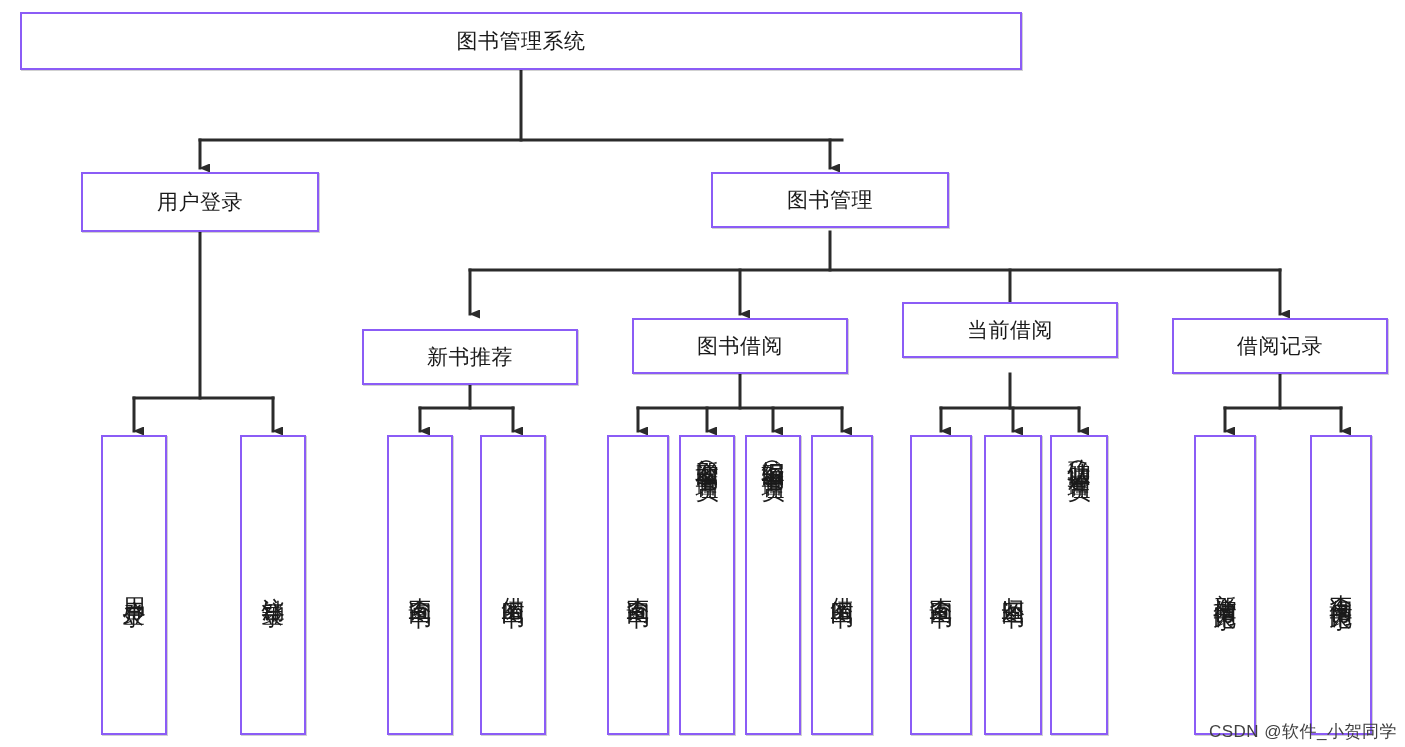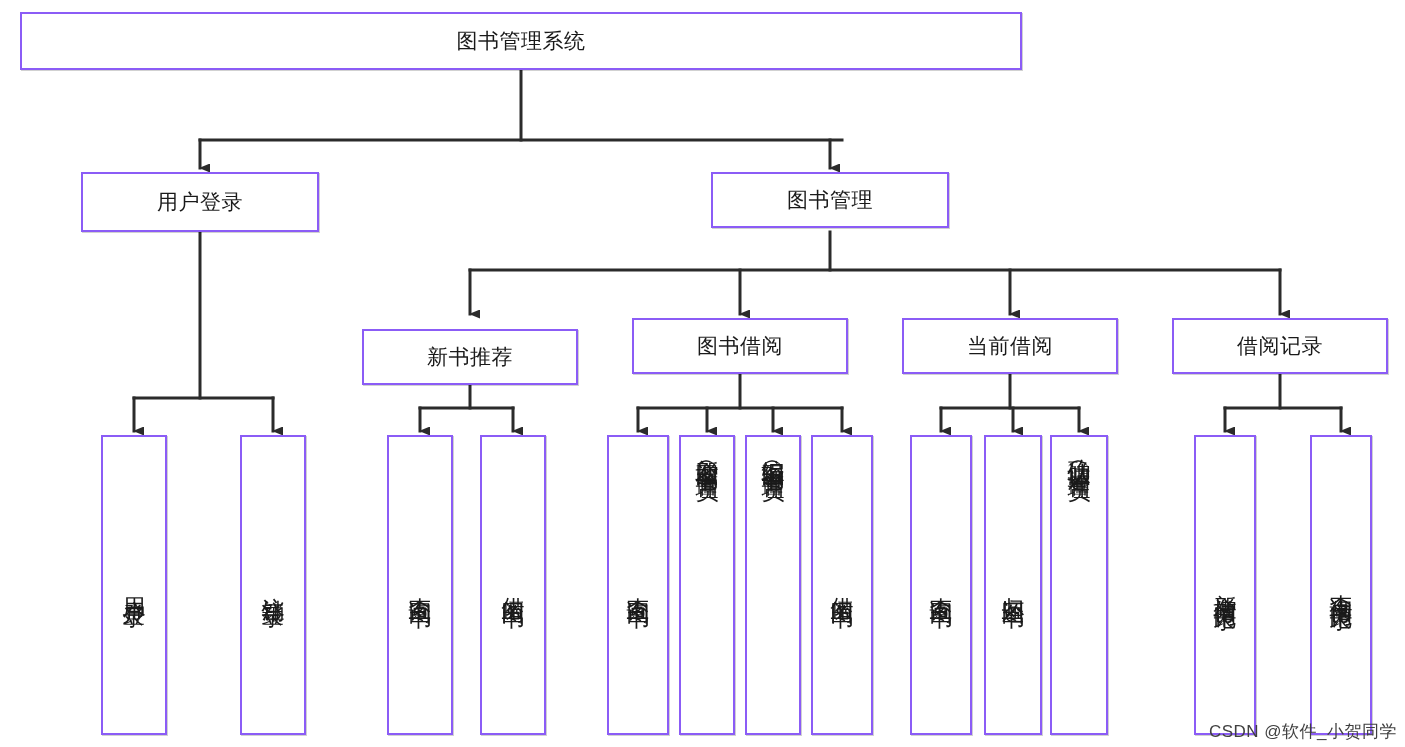--- a/index.html
+++ b/index.html
@@ -134,21 +134,21 @@
   <div class="node-box node-horizontal" style="left: 711px; top: 172px; width: 238px; height: 56px;">
     <span class="node-label">图书管理</span>
   </div>
 
   <div class="node-box node-horizontal" style="left: 362px; top: 318px; width: 216px; height: 56px; margin-top: 11px;">
     <span class="node-label">新书推荐</span>
   </div>
   <div class="node-box node-horizontal" style="left: 632px; top: 318px; width: 216px; height: 56px;">
     <span class="node-label">图书借阅</span>
   </div>
-  <div class="node-box node-horizontal" style="left: 902px; top: 318px; width: 216px; height: 56px;">
+  <div class="node-box node-horizontal" style="left: 902px; top: 302px; width: 216px; height: 56px;">
     <span class="node-label">当前借阅</span>
   </div>
   <div class="node-box node-horizontal" style="left: 1172px; top: 318px; width: 216px; height: 56px;">
     <span class="node-label">借阅记录</span>
   </div>
 
   <div class="node-box node-vertical" style="left: 101px; top: 435px; width: 66px; height: 300px;">
     <span class="node-label">用户登录</span>
   </div>
   <div class="node-box node-vertical" style="left: 240px; top: 435px; width: 66px; height: 300px;">

